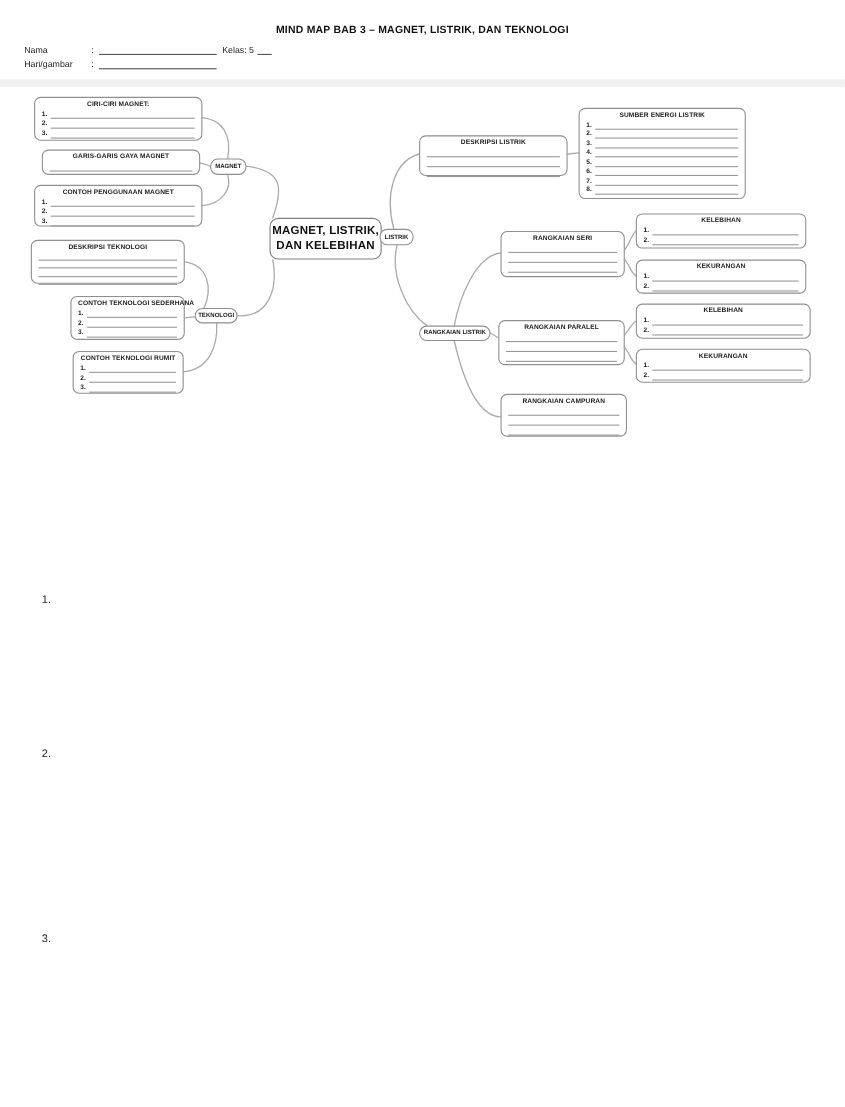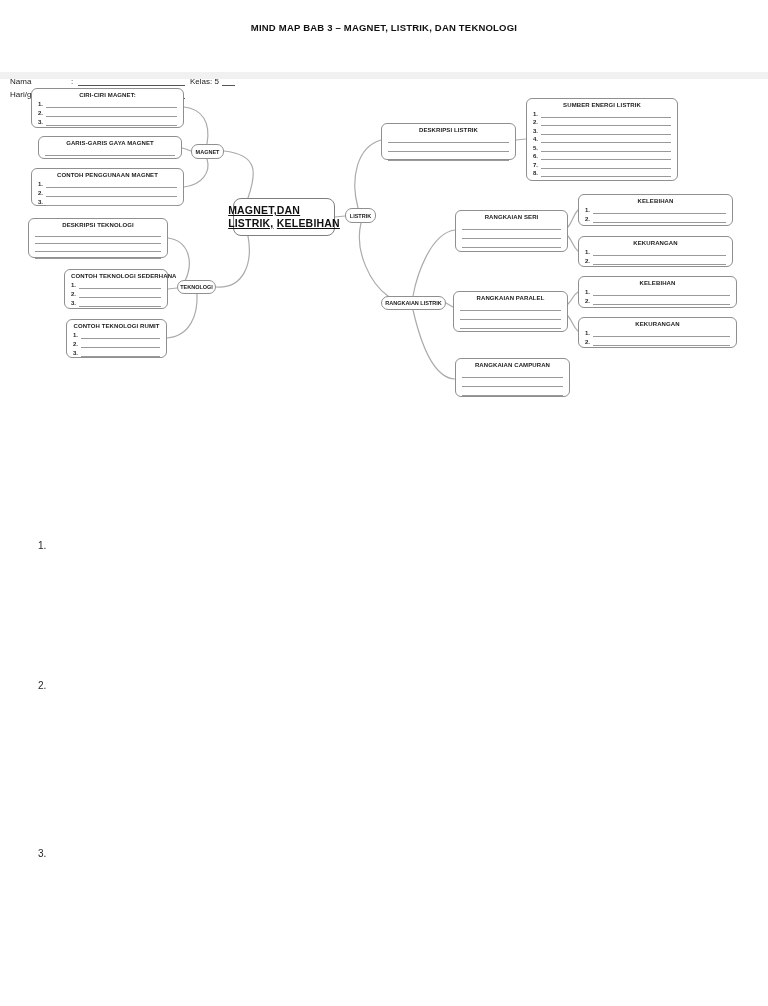--- a/index.html
+++ b/index.html
@@ -5,21 +5,21 @@
   html,body{margin:0;padding:0;}
   body{
     width:768px;height:1006px;position:relative;background:#ffffff;
     font-family:"Liberation Sans",sans-serif;color:#1f1f1f;overflow:hidden;
   }
   
   .doc-title{
     position:absolute;top:22px;left:0;width:768px;text-align:center;
     font-size:9.5px;font-weight:bold;letter-spacing:.2px;color:#111;
   }
-  .id-block{position:absolute;left:10px;top:37px;font-size:8px;color:#222;margin-top:36px;}
+  .id-block{position:absolute;left:22px;top:37px;font-size:8px;color:#222;}
   .id-row{height:13px;display:flex;align-items:flex-end;}
   .id-label{width:61px;}
   .id-colon{width:7px;}
   .u-line{display:inline-block;border-bottom:1px solid #555;height:8px;}
   .u-name{width:107px;}
   .u-short{width:13px;margin-left:3px;}
   .kelas{margin-left:5px;white-space:nowrap;}
   .page-band{position:absolute;left:0;top:72px;width:768px;height:7px;background:#f1f1f1;}
   
   .mindmap{position:absolute;left:0;top:0;width:768px;height:430px;}
@@ -37,24 +37,24 @@
   .mm-box.t8 .mm-row{height:8.5px;}
   .mm-n{font-size:6px;font-weight:bold;width:8px;flex:none;line-height:7px;}
   .mm-line{flex:1;border-bottom:1px solid #999;height:6px;}
   .mm-pill{
     position:absolute;z-index:2;background:#fff;border:1px solid #8f8f8f;
     border-radius:7px;box-sizing:border-box;display:flex;align-items:center;
     justify-content:center;font-size:5.5px;font-weight:bold;white-space:nowrap;
     padding:0 3px;color:#1a1a1a;
   }
   .mm-center{
-    position:absolute;z-index:2;left:233px;top:198px;width:102px;height:38px;
+    position:absolute;z-index:2;left:245px;top:198px;width:102px;height:38px;
     background:#fff;border:1.5px solid #7e7e7e;border-radius:8px;box-sizing:border-box;
-    display:flex;flex-direction:row;align-items:center;justify-content:center;
-    font-size:10.5px;font-weight:bold;line-height:13px;letter-spacing:.2px;color:#111;text-decoration:underline;
+    display:flex;flex-direction:column;align-items:center;justify-content:center;
+    font-size:10.5px;font-weight:bold;line-height:13px;letter-spacing:.2px;color:#111;
   }
   
   .question{position:absolute;left:38px;display:flex;font-size:10px;color:#262626;width:700px;}
   .q-num{width:19px;flex:none;}
   .q1{top:540px;} .q2{top:680px;} .q3{top:848px;}
 </style>
 </head>
 <body>
 
 <div class="doc-title">MIND MAP BAB 3 – MAGNET, LISTRIK, DAN TEKNOLOGI</div>

